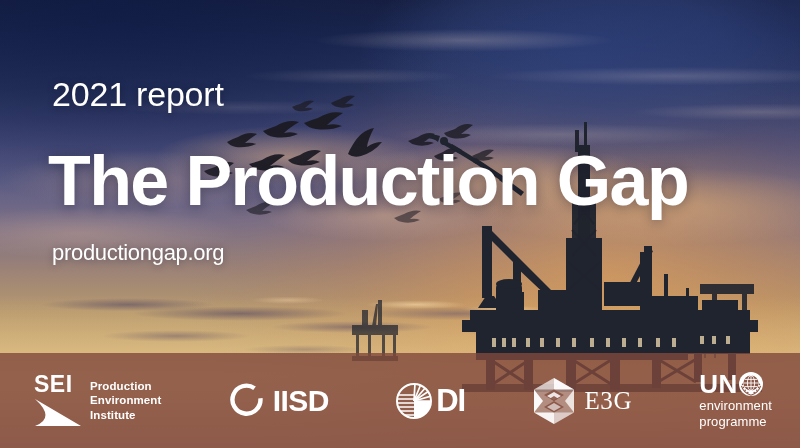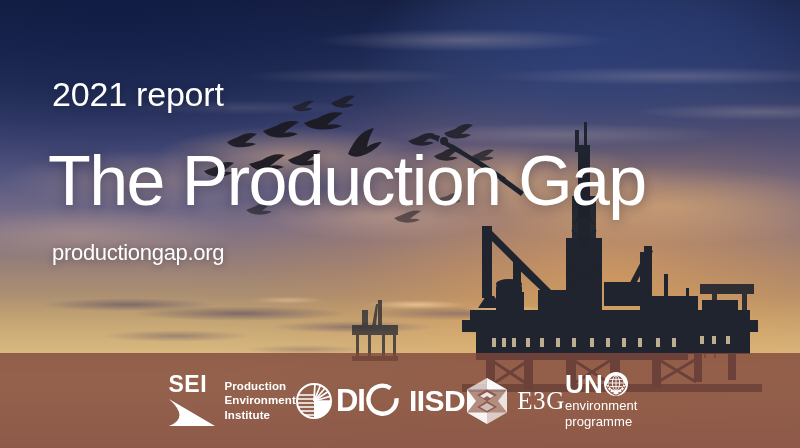--- a/index.html
+++ b/index.html
@@ -160,21 +160,21 @@
     letter-spacing: -0.2px;
     line-height: 1;
     text-shadow: 0 1px 7px rgba(20,20,40,0.42);
     white-space: nowrap;
   }
   .headline {
     position: absolute;
     left: 48px;
     top: 146px;
     font-size: 70px;
-    font-weight: 400;
+    font-weight: 700;
     color: #ffffff;
     letter-spacing: -1.6px;
     line-height: 1;
     text-shadow: 0 2px 12px rgba(20,20,45,0.38);
     white-space: nowrap;
     text-align: center;
   }
   .url {
     position: absolute;
     left: 52px;
@@ -190,21 +190,21 @@
 
   
   .logo-bar {
     position: absolute;
     left: 0; right: 0;
     bottom: 0;
     height: 95px;
     background: rgba(128,72,60,0.80);
     display: flex;
     align-items: center;
-    justify-content: center;
+    justify-content: space-between;
     padding: 0 28px 0 34px;
     box-sizing: border-box;
   }
   .logo {
     display: flex;
     align-items: center;
     gap: 8px;
     color: #ffffff;
   }
 
@@ -449,20 +449,27 @@
       </div>
       <div class="sei-text">
         <div>Production</div>
         <div>Environment</div>
         <div>Institute</div>
       </div>
     </div>
 
     <div class="logo">
       <svg width="36" height="36" viewBox="0 0 36 36" aria-hidden="true">
+        <path d="M25.5 5.2 A14 14 0 1 0 31.4 15.3" fill="none" stroke="#ffffff" stroke-width="4.4" stroke-linecap="butt"></path>
+      </svg>
+      <div class="iisd-word">IISD</div>
+    </div>
+
+    <div class="logo">
+      <svg width="36" height="36" viewBox="0 0 36 36" aria-hidden="true">
         <defs>
           <clipPath id="odiClip">
               <circle cx="18" cy="18" r="17"></circle>
             </clipPath>
         </defs>
         <g clip-path="url(#odiClip)">
 
           <path d="M18 18 L36 18 L36 36 L18 36 Z" fill="#ffffff"></path>
 
           <g stroke="#ffffff" stroke-width="1.7" fill="none">
@@ -481,27 +488,20 @@
             <path d="M1 24 L18 24"></path>
             <path d="M3 28 L18 28"></path>
             <path d="M6 32 L18 32"></path>
           </g>
 
           <path d="M18 18 L18 0 L6 0 Q0 5 0 10 Z" fill="#ffffff" opacity="0.0"></path>
         </g>
         <circle cx="18" cy="18" r="17" fill="none" stroke="#ffffff" stroke-width="2"></circle>
       </svg>
       <div class="odi-word">DI</div>
-    </div>
-
-    <div class="logo">
-      <svg width="36" height="36" viewBox="0 0 36 36" aria-hidden="true">
-        <path d="M25.5 5.2 A14 14 0 1 0 31.4 15.3" fill="none" stroke="#ffffff" stroke-width="4.4" stroke-linecap="butt"></path>
-      </svg>
-      <div class="iisd-word">IISD</div>
     </div>
 
     <div class="logo">
       <svg width="44" height="48" viewBox="0 0 44 48" aria-hidden="true">
         <g>
           <polygon points="22,1 42,12.5 42,35.5 22,47 2,35.5 2,12.5" fill="#ffffff" opacity="0.30"></polygon>
 
           <polygon points="22,1 42,12.5 22,12.5" fill="#ffffff" opacity="0.95"></polygon>
           <polygon points="22,1 2,12.5 22,12.5" fill="#ffffff" opacity="0.55"></polygon>
           <polygon points="2,12.5 2,35.5 11,24" fill="#ffffff" opacity="0.95"></polygon>

